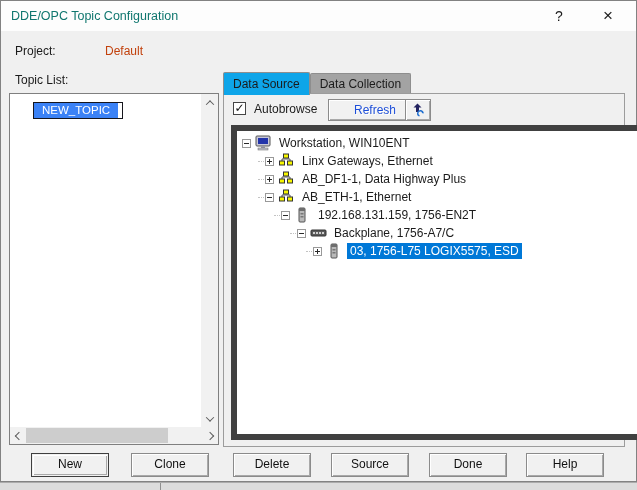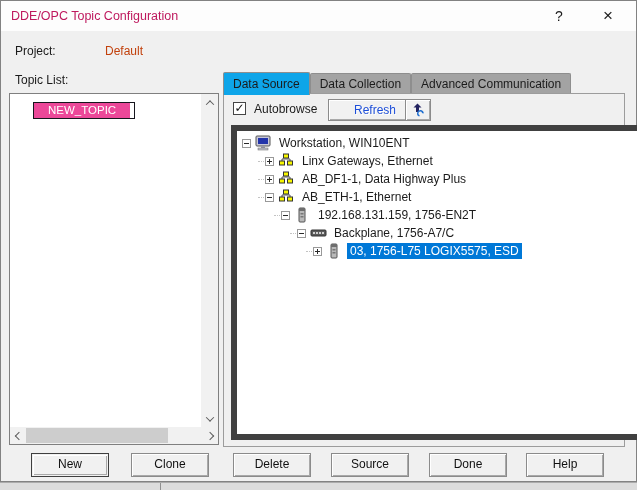--- a/index.html
+++ b/index.html
@@ -7,36 +7,36 @@
   body {
     font-family: "Liberation Sans", "DejaVu Sans", sans-serif;
     font-size: 12px; color: #1b1b1b; background:#dcdcdc; position:relative;
   }
   .dialog {
     position:absolute; left:0; top:0; width:637px; height:482px;
     background:#f0f0f0; border:1px solid #828282;
   }
   
   .titlebar { position:absolute; left:0; top:0; right:0; height:30px; background:#fdfdfd; }
-  .title { position:absolute; left:10px; top:8px; font-size:12.5px; color:#be185d; }
+  .title { position:absolute; left:10px; top:8px; font-size:12.5px; color:#0f766e; }
   .cap-btn { position:absolute; top:0; height:30px; text-align:center; line-height:30px;
              color:#1a1a1a; cursor:default; }
   .help-btn { right:58px; width:38px; font-size:14px; }
   .close-btn { right:6px; width:44px; font-size:17px; font-weight:300; }
   
   .lbl { position:absolute; }
   .project-label { left:14px; top:43px; }
   .project-value { left:104px; top:43px; color:#c2410c; }
   .topiclist-label { left:14px; top:72px; }
   
   .topic-list { position:absolute; left:8px; top:92px; width:210px; height:352px;
                 background:#fff; border:1px solid #7f7f7f; }
   .topic-items { position:absolute; left:0; top:0; right:17px; bottom:17px; padding:8px 0 0 23px; }
   .topic-item { display:inline-flex; border:1px solid #16161d; height:17px; align-items:stretch; }
-  .topic-item-text { background:#ec4899; color:#fff; font-size:11.5px; line-height:15px; padding:0 14px; }
+  .topic-item-text { background:#3b82f6; color:#fff; font-size:11.5px; line-height:15px; padding:0 8px; }
   .topic-item-tail { width:4px; background:#fff; }
   
   .vscroll { position:absolute; top:0; right:0; width:17px; height:333px; background:#f1f1f1; }
   .hscroll { position:absolute; left:0; right:0; bottom:0; height:17px; background:#f1f1f1; }
   .scroll-btn { position:absolute; width:17px; height:17px; display:flex; align-items:center; justify-content:center; }
   .chev { width:6px; height:6px; border-right:1.5px solid #5c5c5c; border-bottom:1.5px solid #5c5c5c; }
   .chev.up    { transform:rotate(-135deg) translate(-1px,-1px); }
   .chev.down  { transform:rotate(45deg) translate(-1px,-1px); }
   .chev.left  { transform:rotate(135deg); }
   .chev.right { transform:rotate(-45deg); }
@@ -116,21 +116,20 @@
       <div class="scroll-btn" style="right:0;top:0;">
           <span class="chev right"></span>
         </div>
       <div class="hthumb"></div>
     </div>
   </div>
 
   <div class="tab-bar">
       <div class="tab active">Data Source</div>
       <div class="tab">Data Collection</div>
-      <div class="tab">Advanced Communication</div>
     </div>
 
   <div class="tab-panel">
     <div class="checkbox">✓</div>
     <span class="autobrowse-label">Autobrowse</span>
     <div class="refresh-btn btn3d">Refresh</div>
     <div class="upload-btn btn3d">
       <svg width="16" height="16" viewBox="0 0 16 16">
         <path d="M7.5 1.5 L11.5 5.5 L9 5.5 L9 10 L6 10 L6 5.5 L3.5 5.5 Z" fill="#232360"></path>
         <path d="M9.5 13.8 a2.6 2.6 0 1 1 3.4 -2.6" fill="none" stroke="#1f6fd0" stroke-width="1.4"></path>

